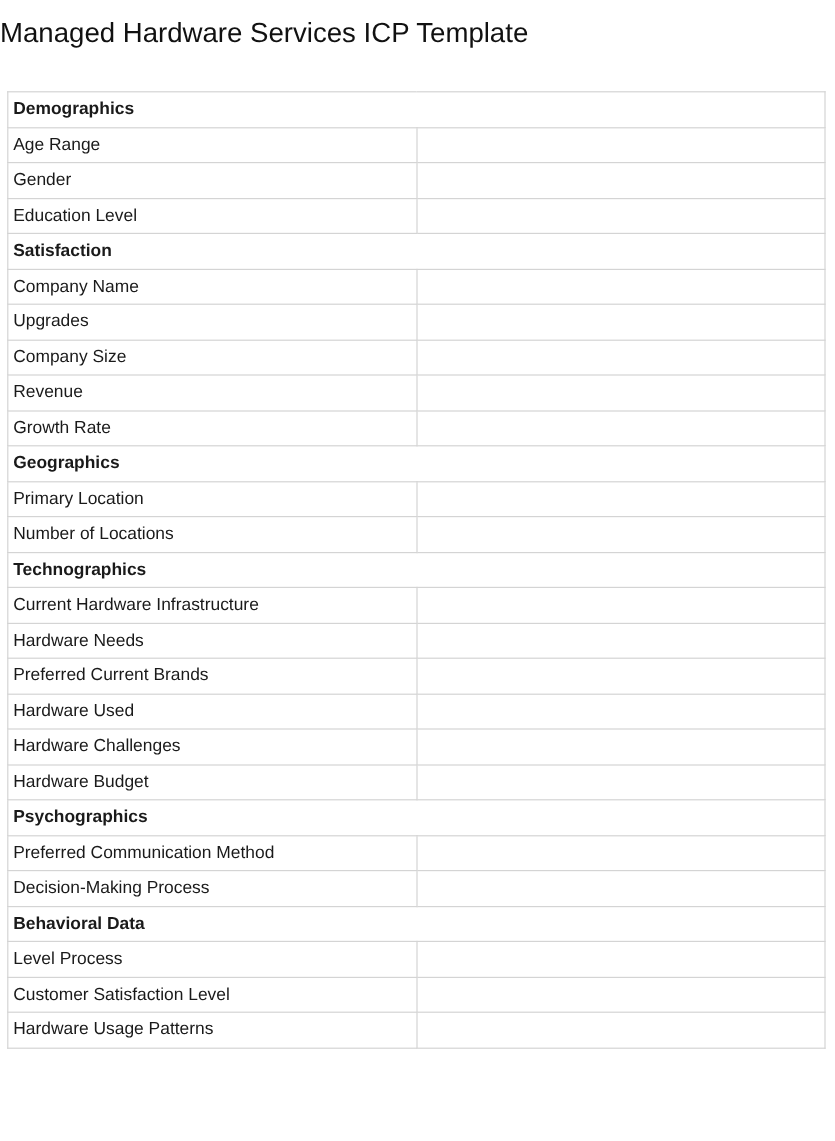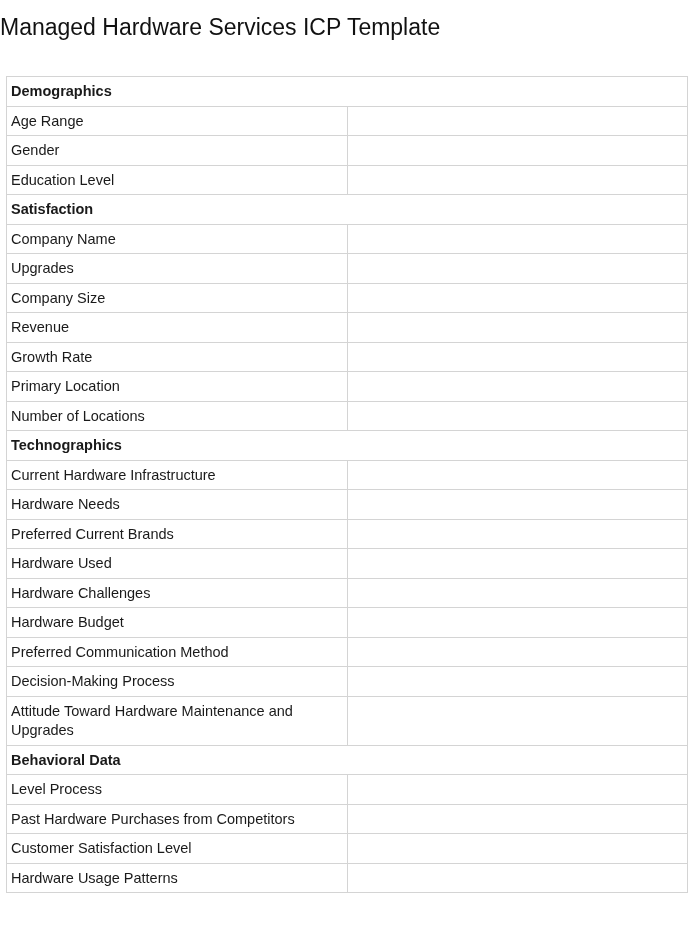--- a/index.html
+++ b/index.html
@@ -71,20 +71,23 @@
     </tr>
     <tr>
       <td class="label">Revenue</td>
       <td class="value"></td>
     </tr>
     <tr>
       <td class="label">Growth Rate</td>
       <td class="value"></td>
     </tr>
 
+    <tr class="section">
+      <td colspan="2">Geographics</td>
+    </tr>
     <tr>
       <td class="label">Primary Location</td>
       <td class="value"></td>
     </tr>
     <tr>
       <td class="label">Number of Locations</td>
       <td class="value"></td>
     </tr>
 
     <tr class="section">
@@ -108,42 +111,37 @@
     </tr>
     <tr>
       <td class="label">Hardware Challenges</td>
       <td class="value"></td>
     </tr>
     <tr>
       <td class="label">Hardware Budget</td>
       <td class="value"></td>
     </tr>
 
+    <tr class="section">
+      <td colspan="2">Psychographics</td>
+    </tr>
     <tr>
       <td class="label">Preferred Communication Method</td>
       <td class="value"></td>
     </tr>
     <tr>
       <td class="label">Decision-Making Process</td>
       <td class="value"></td>
     </tr>
-    <tr>
-      <td class="label">Attitude Toward Hardware Maintenance and Upgrades</td>
-      <td class="value"></td>
-    </tr>
 
     <tr class="section">
       <td colspan="2">Behavioral Data</td>
     </tr>
     <tr>
       <td class="label">Level Process</td>
-      <td class="value"></td>
-    </tr>
-    <tr>
-      <td class="label">Past Hardware Purchases from Competitors</td>
       <td class="value"></td>
     </tr>
     <tr>
       <td class="label">Customer Satisfaction Level</td>
       <td class="value"></td>
     </tr>
     <tr>
       <td class="label">Hardware Usage Patterns</td>
       <td class="value"></td>
     </tr>

